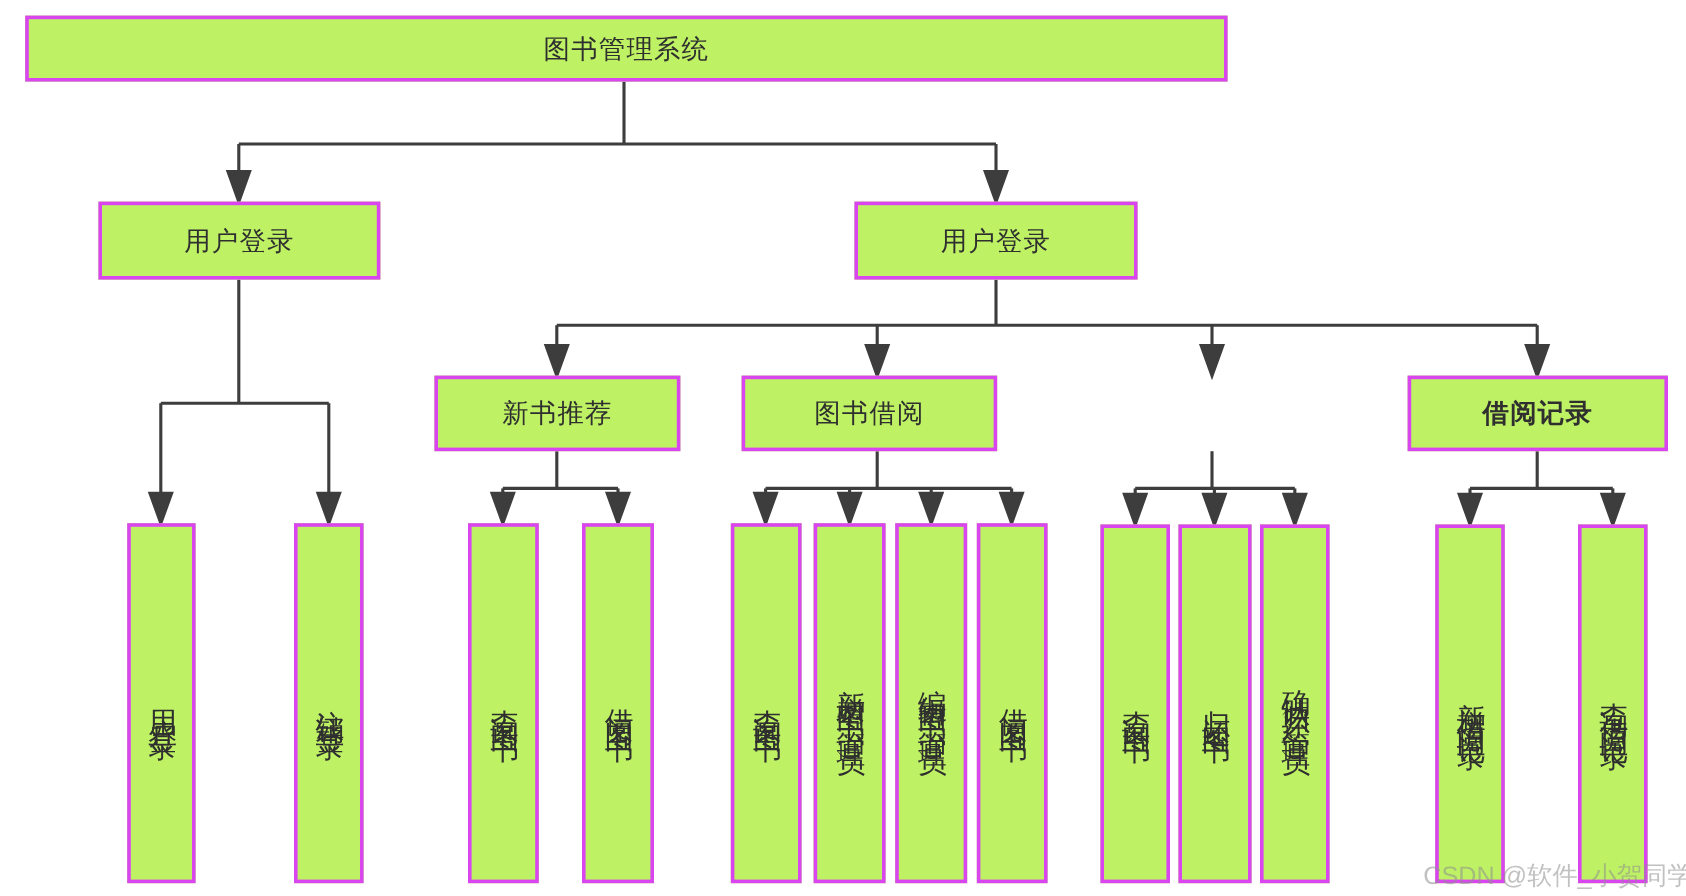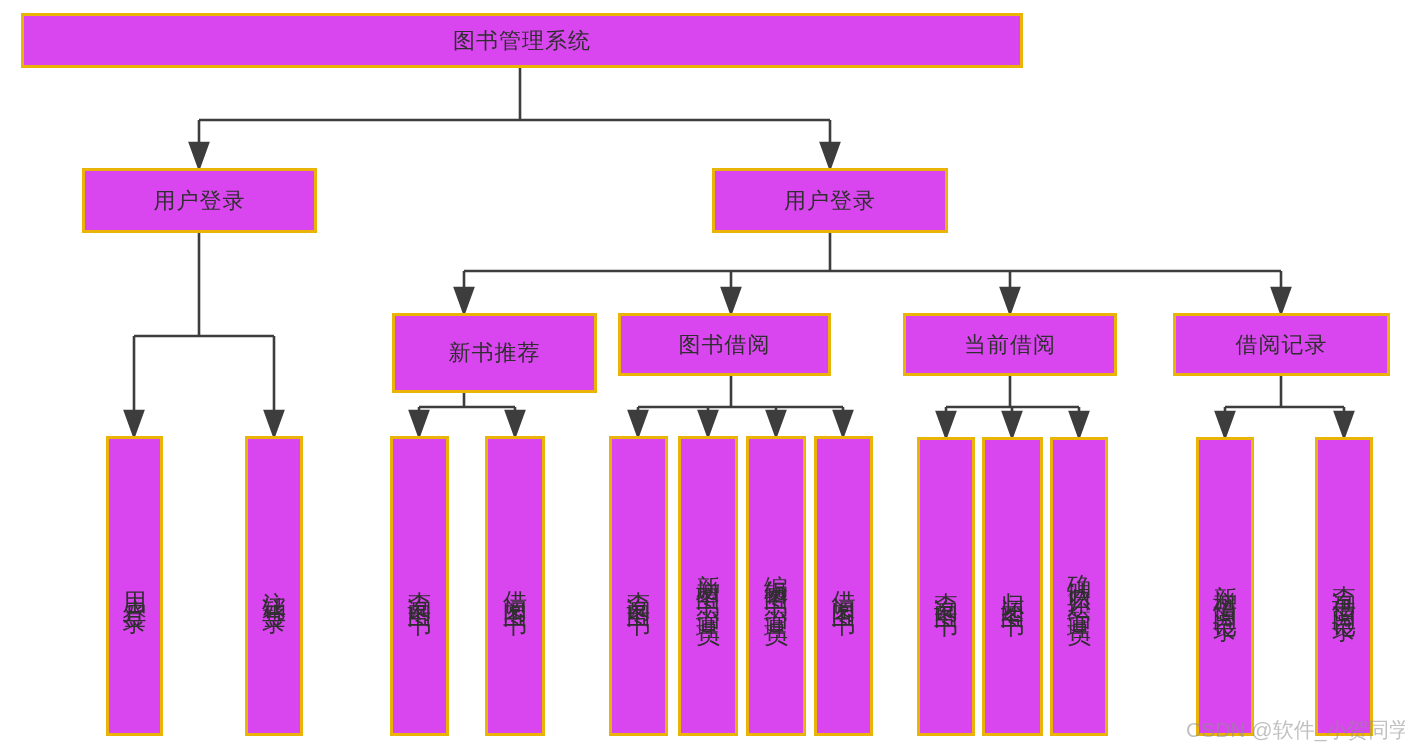--- a/index.html
+++ b/index.html
@@ -19,22 +19,22 @@
     position: absolute;
     left: 0;
     top: 0;
     width: 1405px;
     height: 747px;
     pointer-events: none;
   }
   .node {
     position: absolute;
     box-sizing: border-box;
-    background: #d946ef;
-    border: 3px solid #eab308;
+    background: #bef264;
+    border: 3px solid #d946ef;
     display: flex;
     align-items: center;
     justify-content: center;
     color: #2f2f2f;
   }
   .hbox {
     font-size: 22px;
     letter-spacing: 1px;
     white-space: nowrap;
   }
@@ -136,24 +136,23 @@
       <path d="M1344,407 L1344,414" fill="none"></path>
       <polygon points="1335,412 1353,412 1344,437"></polygon>
     </g>
   </svg>
 
   <div class="node hbox" style="left:21px; top:13px; width:1002px; height:55px;">图书管理系统</div>
 
   <div class="node hbox" style="left:82px; top:168px; width:235px; height:65px;">用户登录</div>
   <div class="node hbox" style="left:712px; top:168px; width:236px; height:65px;">用户登录</div>
 
-  <div class="node hbox" style="left:362px; top:313px; width:205px; height:80px;margin-left:30px;">新书推荐</div>
+  <div class="node hbox" style="left:362px; top:313px; width:205px; height:63px;">新书推荐</div>
   <div class="node hbox" style="left:618px; top:313px; width:213px; height:63px;">图书借阅</div>
-  <div class="node hbox" style="left:903px; top:313px; width:214px; height:63px;">当前借阅</div>
-  <div class="node hbox" style="left:1173px; top:313px; width:217px; height:63px;">借阅记录</div>
+  <div class="node hbox" style="left:1173px; top:313px; width:217px; height:63px;font-weight:bold;">借阅记录</div>
 
   <div class="node vbox" style="left:106px; top:436px; width:57px; height:300px;">
     <span class="vtext">用户登录</span>
   </div>
   <div class="node vbox" style="left:245px; top:436px; width:58px; height:300px;">
     <span class="vtext">注销登录</span>
   </div>
 
   <div class="node vbox" style="left:390px; top:436px; width:59px; height:300px;">
     <span class="vtext">查询图书</span>

